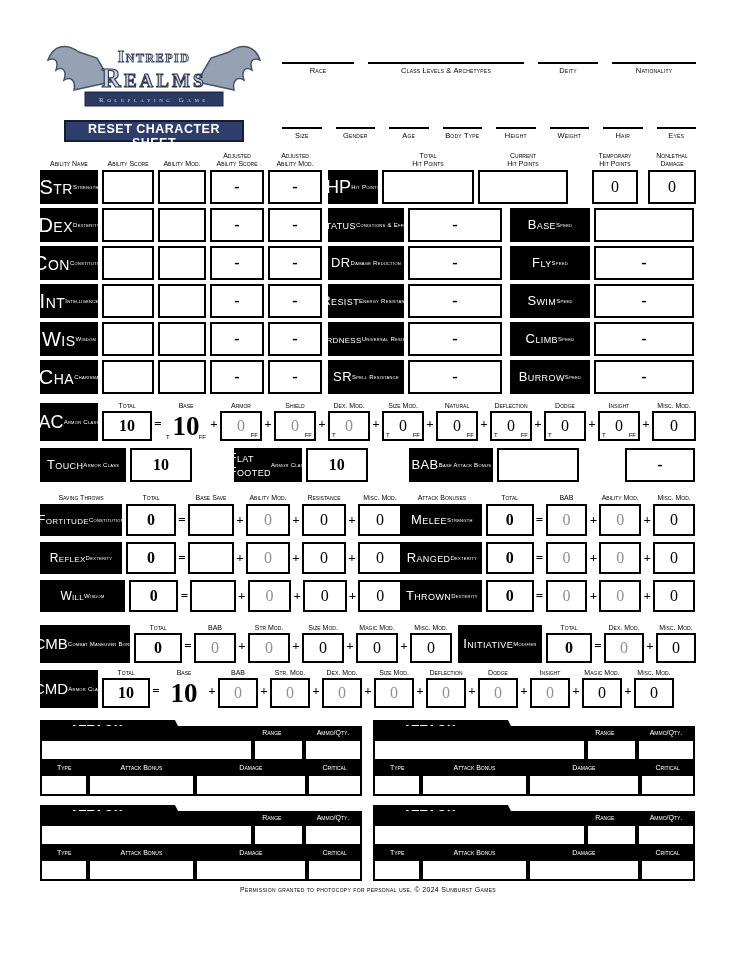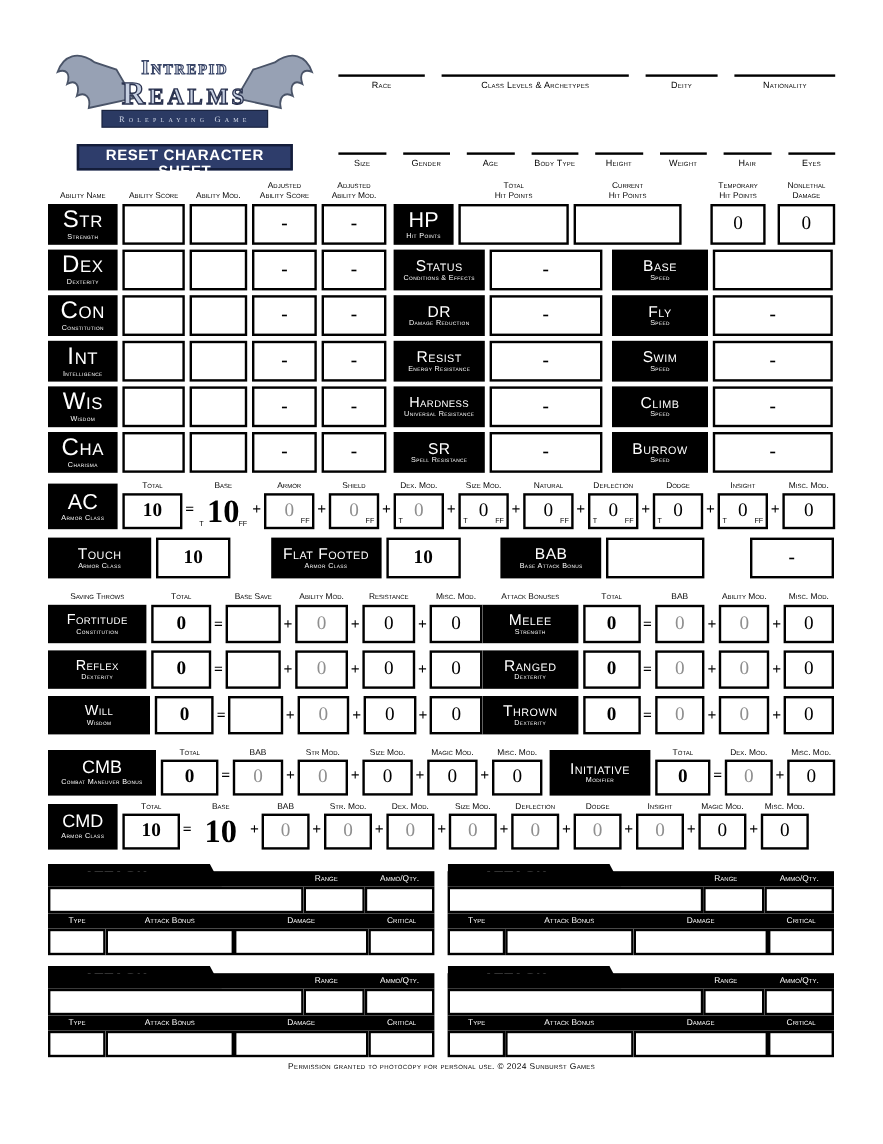--- a/index.html
+++ b/index.html
@@ -1,20 +1,20 @@
 <!DOCTYPE html>
 <html><head>
 <meta charset="utf-8">
 <style>
   *{box-sizing:border-box;margin:0;padding:0}
   html,body{width:736px;height:953px;background:#fff;overflow:hidden}
   body{font-family:"Liberation Sans",sans-serif;font-variant:small-caps;color:#000}
   .sheet{padding-top:38px}
   
-  .bb{background:#000;color:#fff;display:flex;flex-direction:column;align-items:center;justify-content:center;text-align:left;line-height:1.05}
+  .bb{background:#000;color:#fff;display:flex;flex-direction:row;align-items:center;justify-content:center;text-align:left;line-height:1.05}
   .bb .t2{font-size:6px;letter-spacing:.3px;margin-top:1px;white-space:nowrap}
   .s20{font-size:20px;letter-spacing:.5px}.s18{font-size:18px}.s15{font-size:15px}
   .s13{font-size:13px;letter-spacing:.4px}.s12{font-size:12px;letter-spacing:.3px}
   .wbox{background:#fff;border:2px solid #000;display:flex;align-items:center;justify-content:center;position:relative}
   .num{font-family:"Liberation Serif",serif;font-size:16px;line-height:1}
   .b{font-weight:700}
   .muted{color:#8f8f8f}
   .comp{display:flex;flex-direction:column}
   .chdr{font-size:7px;text-align:center;white-space:nowrap;align-self:center;margin-bottom:1px;line-height:8px}
   .cbox{height:30px}
@@ -484,21 +484,21 @@
     <div class="pair">
       <div class="bb" style="width:86px;height:34px">
           <div class="s13">Touch</div>
           <div class="t2">Armor Class</div>
         </div>
       <div class="wbox" style="width:62px;height:34px;margin-left:4px">
           <span class="num b s18">10</span>
         </div>
     </div>
     <div class="pair">
-      <div class="bb" style="width:92px;height:34px">
+      <div class="bb" style="width:68px;height:34px">
           <div class="s13">Flat Footed</div>
           <div class="t2">Armor Class</div>
         </div>
       <div class="wbox" style="width:62px;height:34px;margin-left:4px">
           <span class="num b s18">10</span>
         </div>
     </div>
     <div class="pair">
       <div class="bb" style="width:84px;height:34px">
           <div class="s13">BAB</div>

